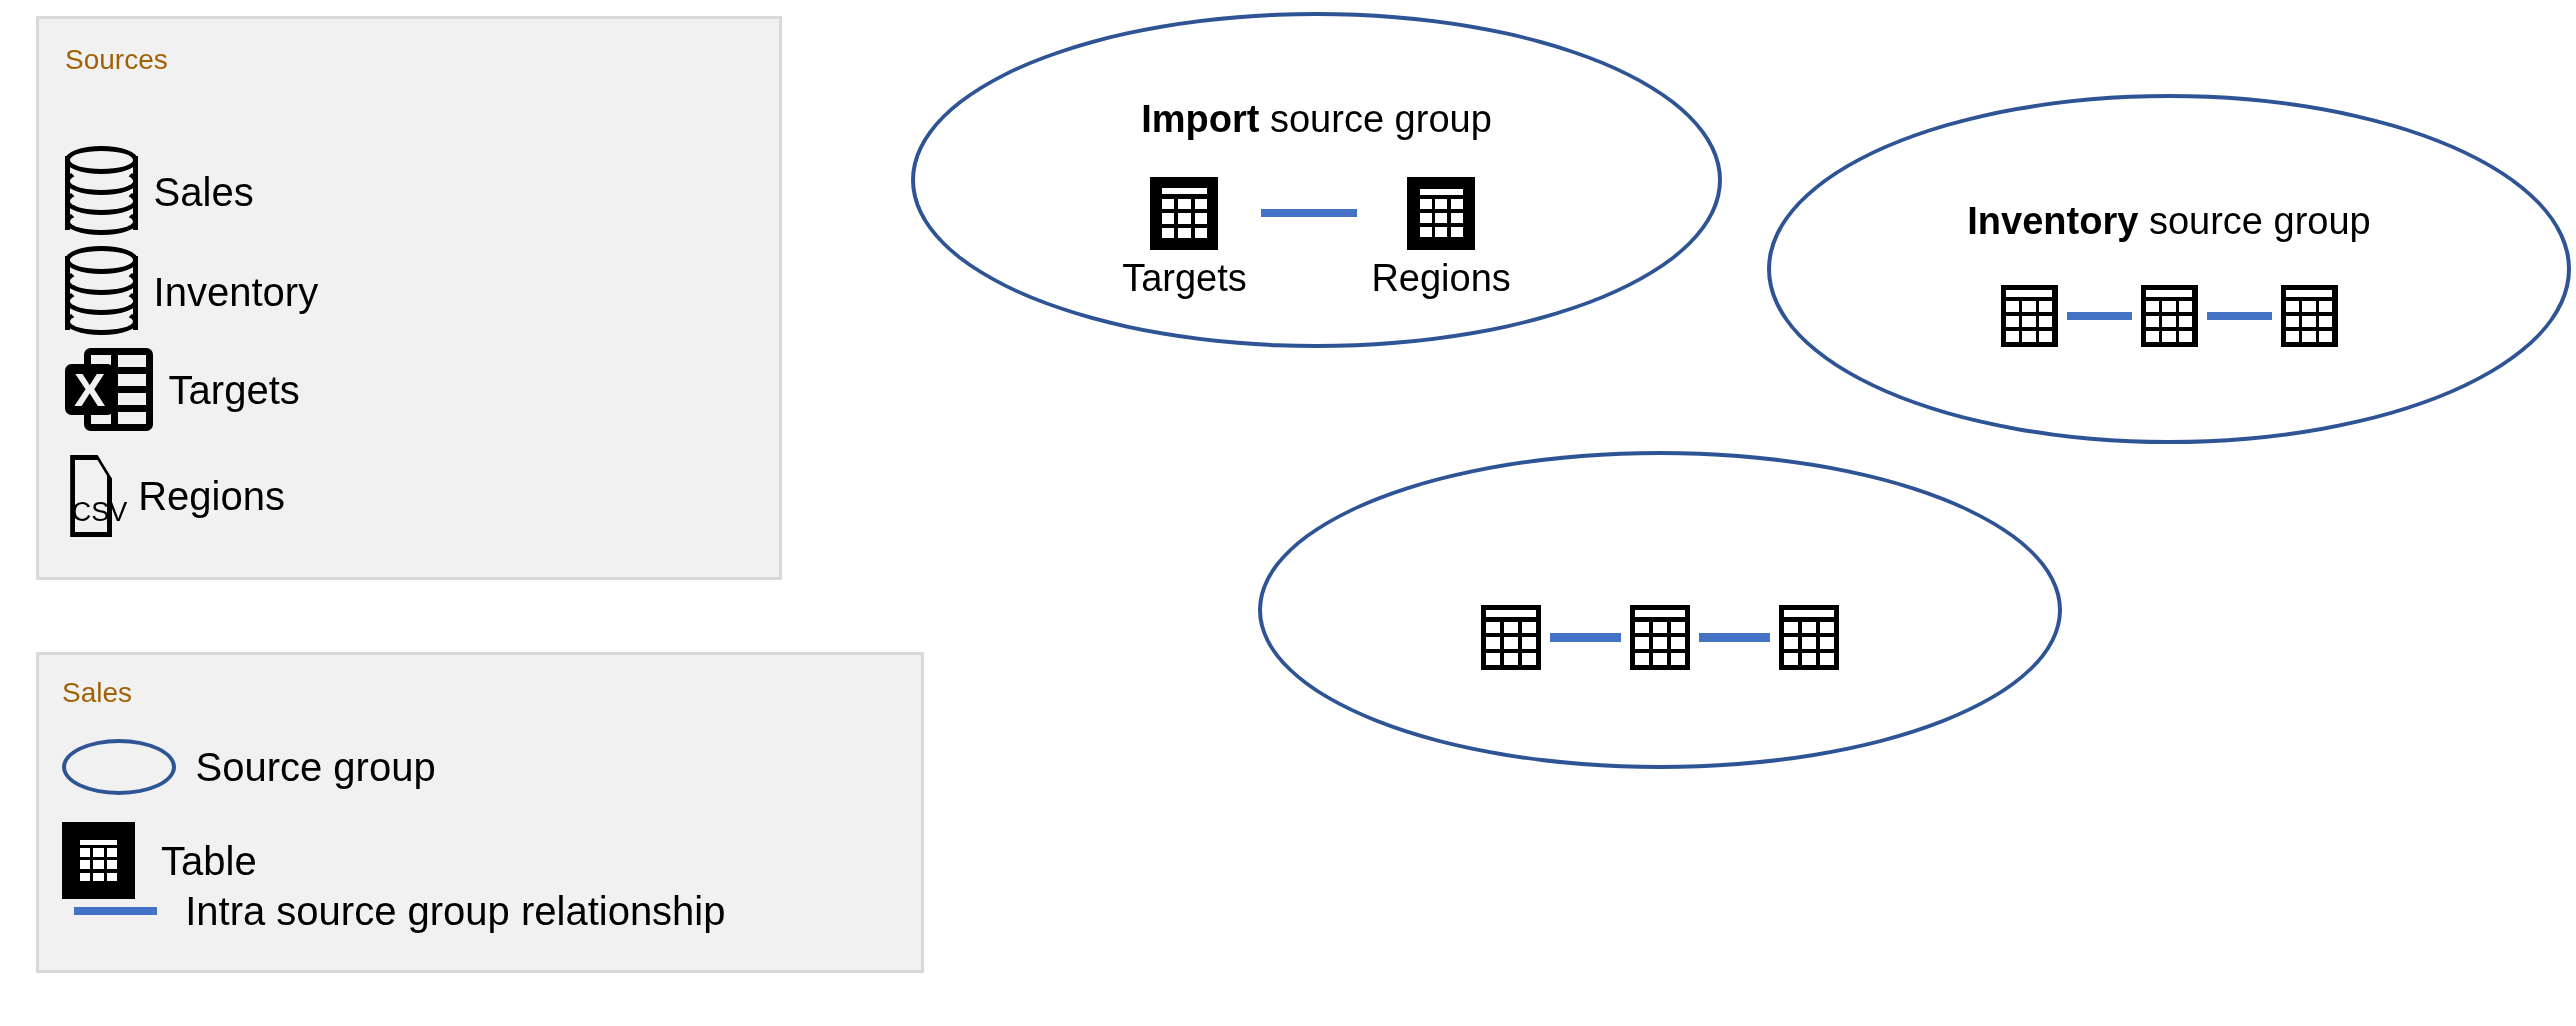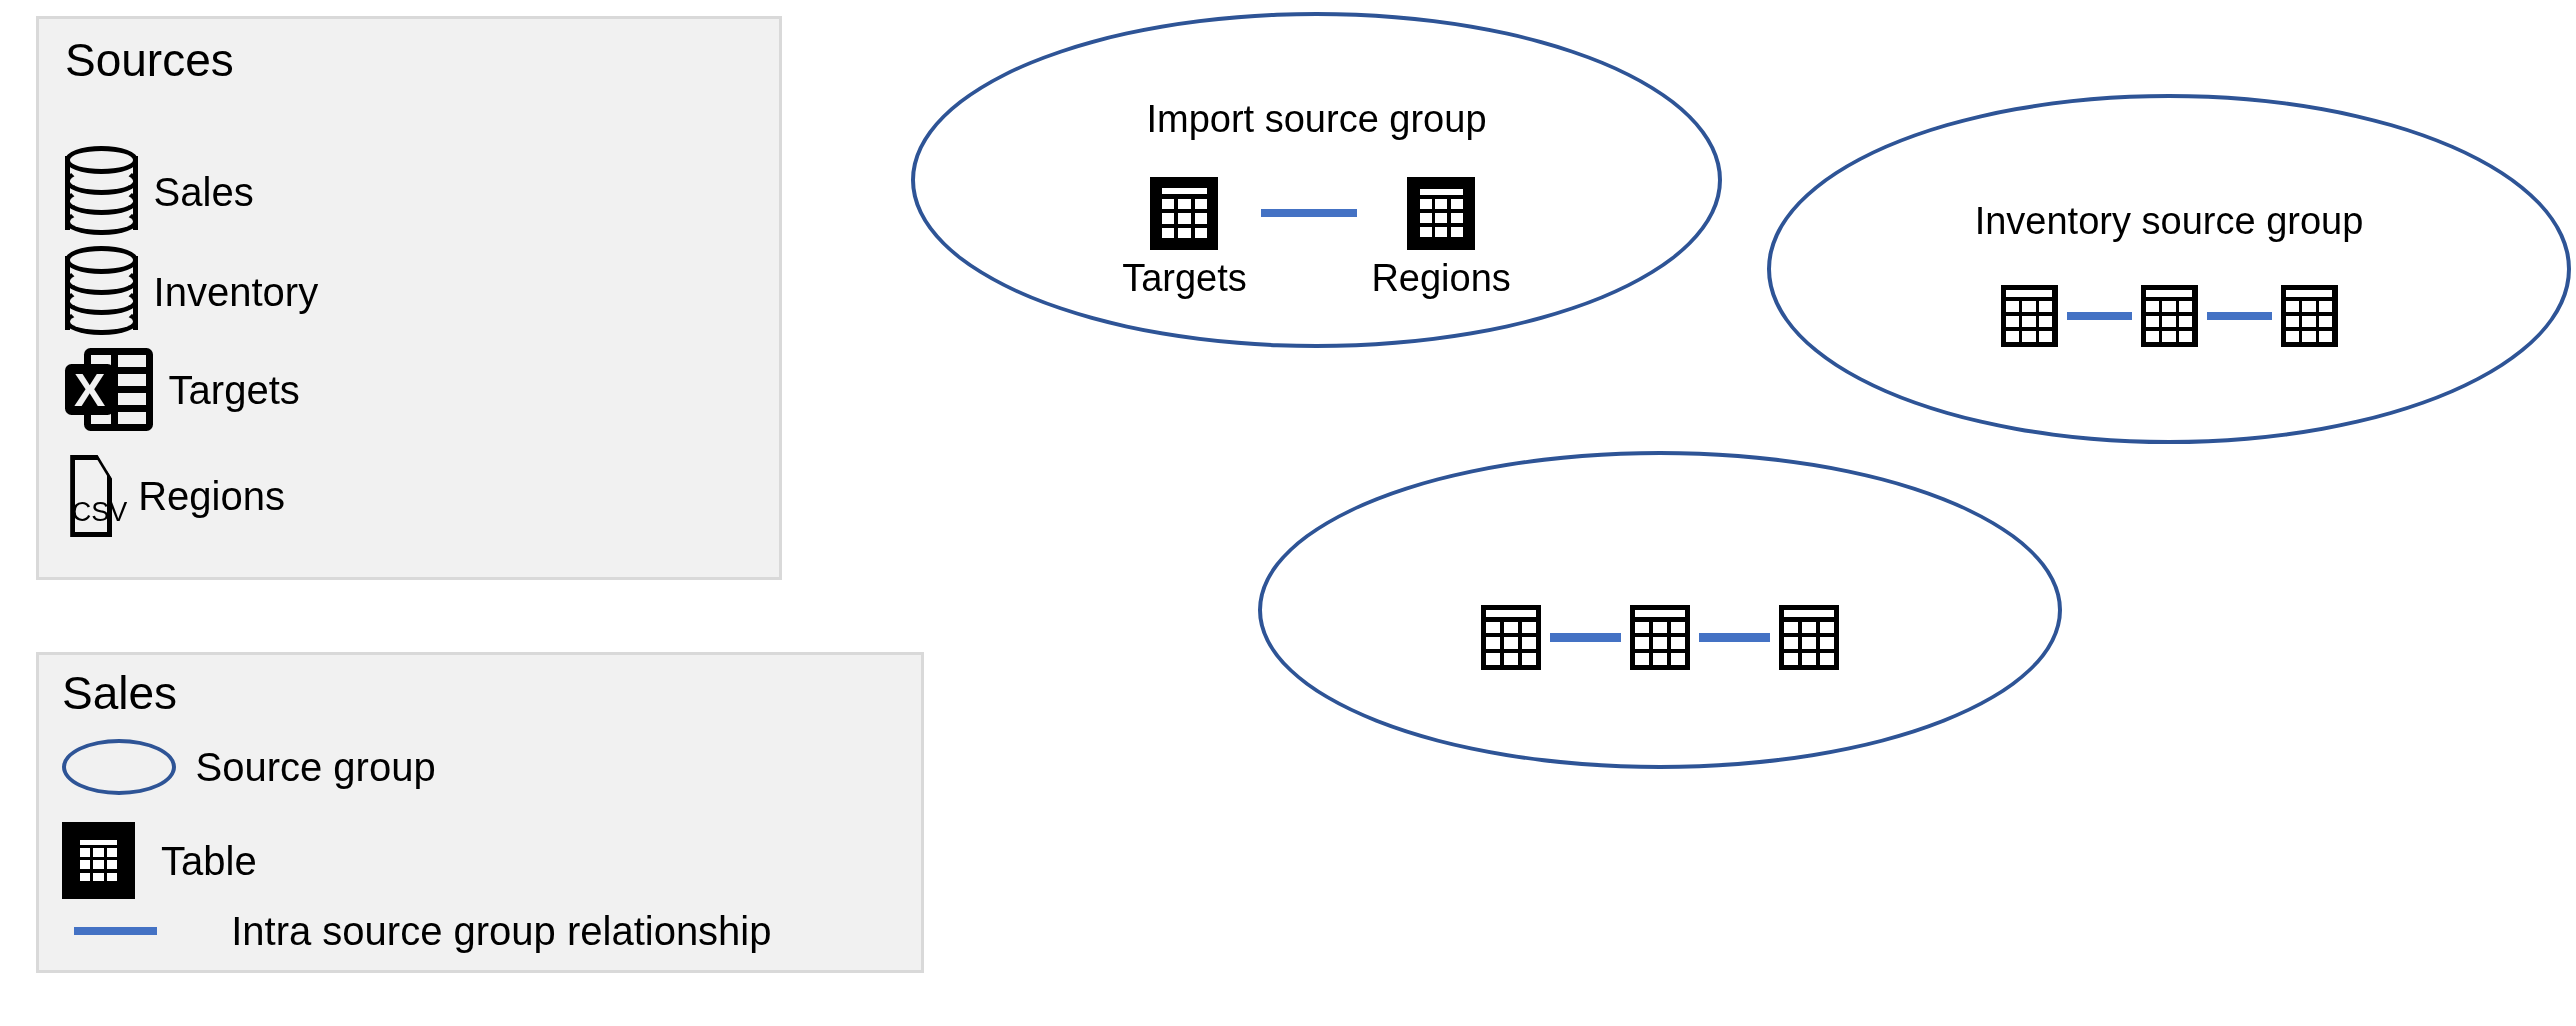--- a/index.html
+++ b/index.html
@@ -21,23 +21,23 @@
     position: absolute;
     background: #F1F1F1;
     border: 3.2px solid #D9D9D9;
     box-sizing: border-box;
   }
   #sources-panel { left: 36px;  top: 16px;   width: 746px; height: 564px; }
   #legend-panel  { left: 36px;  top: 652px; width: 888px; height: 321px; }
 
   .panel-title {
     position: absolute;
-    font-size: 46px;
+    font-size: 28px;
     line-height: 40px;
-    color: #000000;
+    color: #a16207;
     white-space: nowrap;
   }
   #sources-panel .panel-title { left: 26px; top: 21px; }
   #legend-panel  .panel-title { left: 23px; top: 18px; }
 
   
   .src-row {
     position: absolute;
     display: flex;
     align-items: center;
@@ -63,21 +63,21 @@
     align-items: center;
     left: 23px;
   }
   .lg-row .lg-label {
     font-size: 40px;
     line-height: 40px;
     white-space: nowrap;
   }
   #lg-row-0 { top: 84px; }
   #lg-row-1 { top: 167px; }
-  #lg-row-2 { top: 256px; gap: 46px; }
+  #lg-row-2 { top: 236px; }
   #lg-row-0 .lg-label { margin-left: 19.5px; }
   #lg-row-1 .lg-label { margin-left: 26px; }
   #lg-row-2 .lg-label { margin-left: 28.5px; }
 
   .legend-ellipse {
     width: 114px; height: 56px;
     border: 4.5px solid #2E5496;
     border-radius: 50%;
     box-sizing: border-box;
   }
@@ -174,21 +174,21 @@
 
   .group-title {
     position: absolute;
     width: 100%;
     text-align: center;
     font-size: 38px;
     line-height: 38px;
     white-space: nowrap;
     color: #000;
   }
-  .group-title b { font-weight: normal; }
+  .group-title b { font-weight: bold; }
   #group-import    .group-title { top: 84px; }
   #group-inventory .group-title { top: 104px; }
   #group-sales     .group-title { top: 81px; }
 
   .node-row {
     position: absolute;
     width: 100%;
     display: flex;
     align-items: center;
     justify-content: center;

